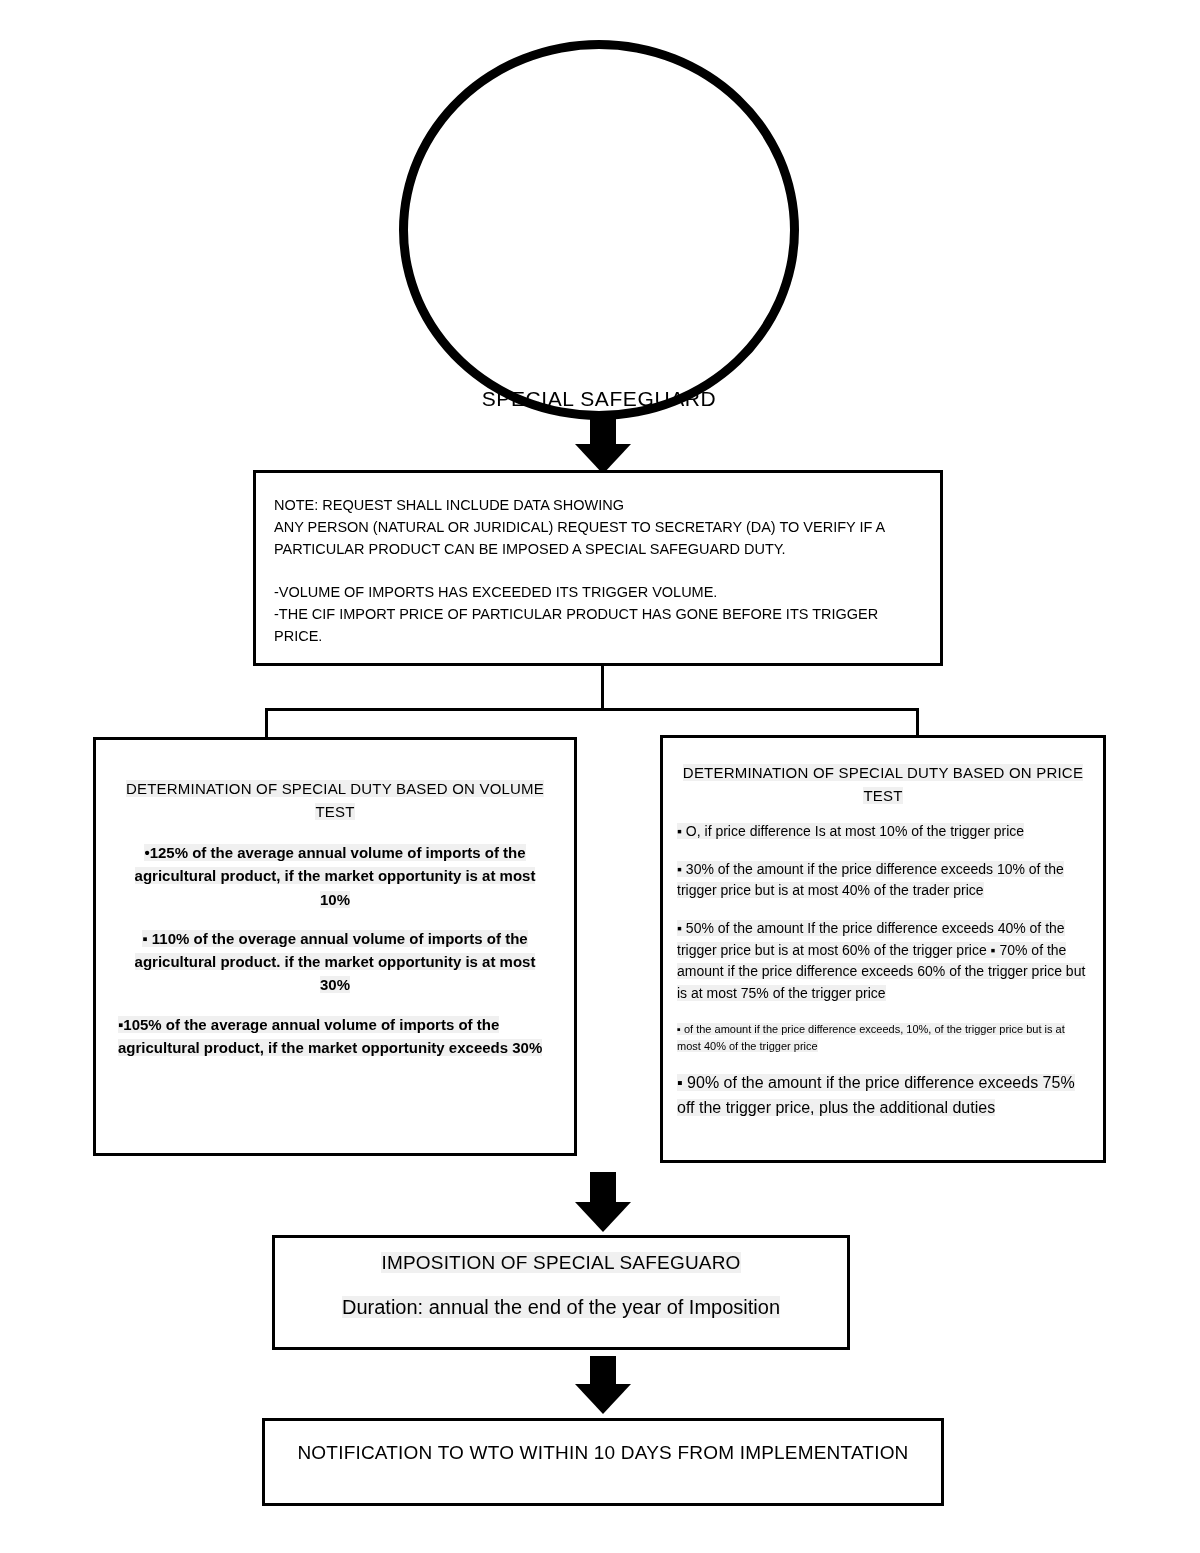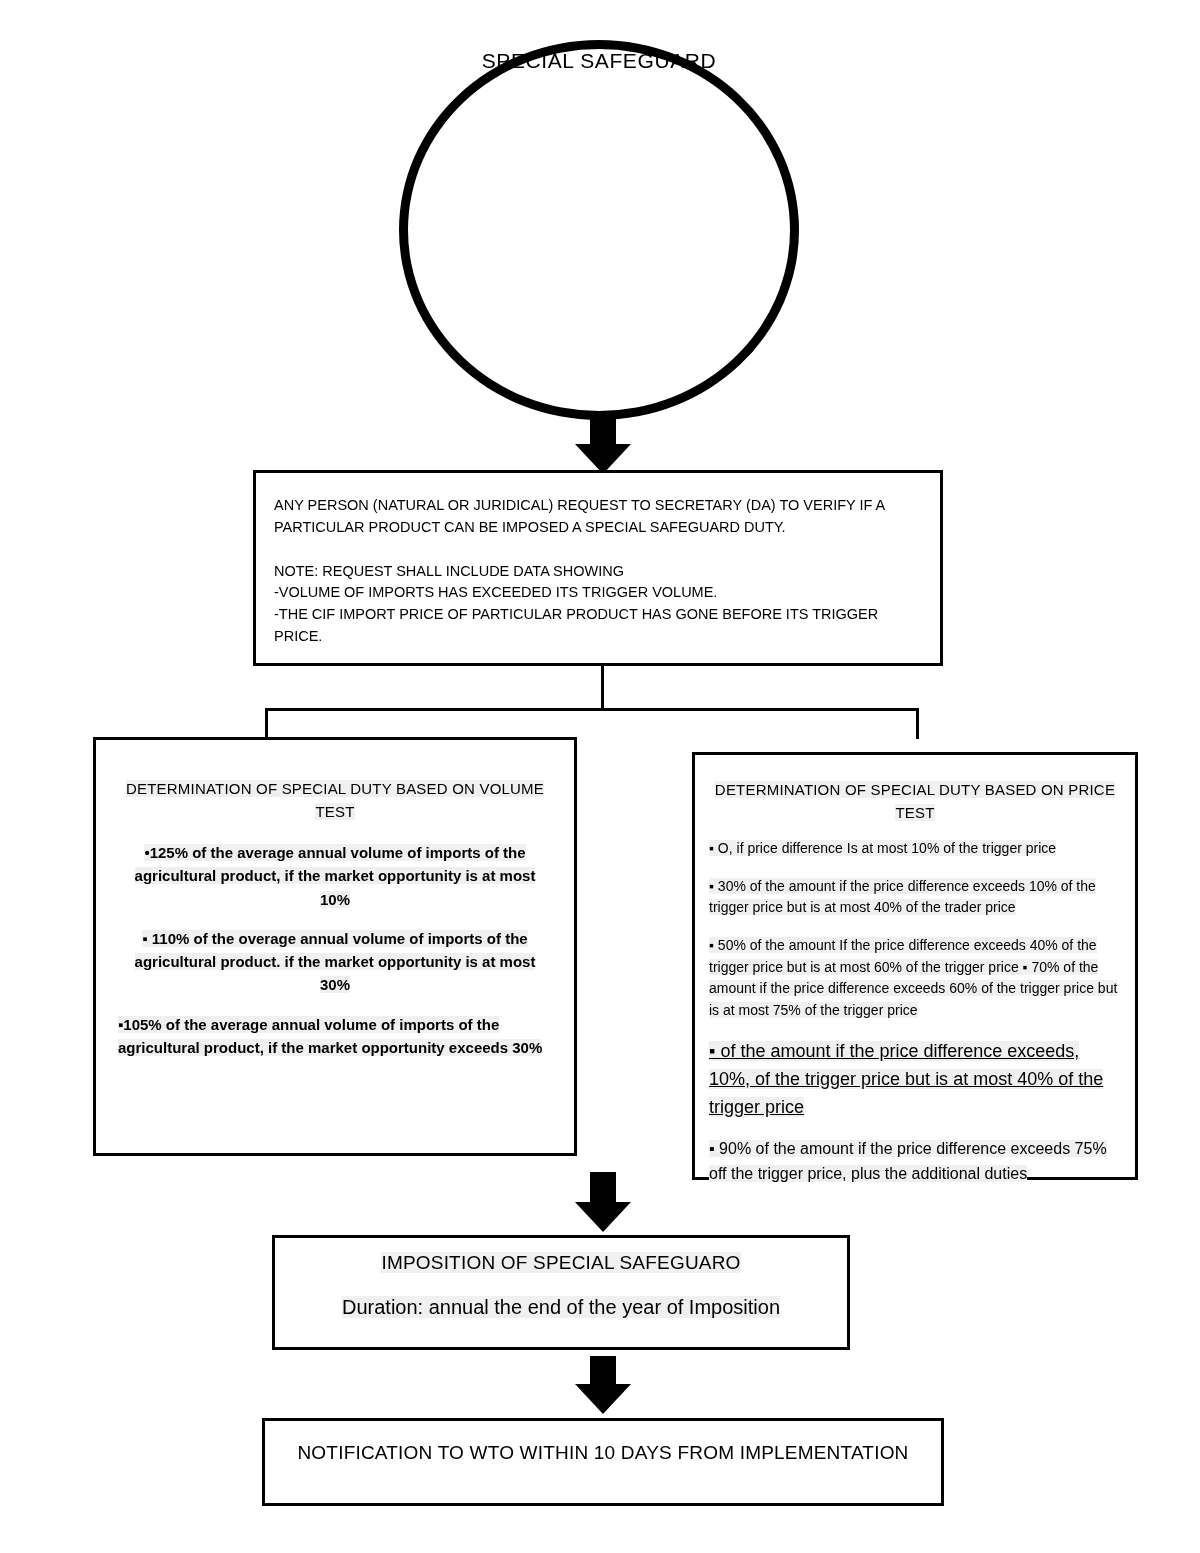--- a/index.html
+++ b/index.html
@@ -24,21 +24,21 @@
   .start-node {
     position: absolute;
     left: 399px;
     top: 40px;
     width: 400px;
     height: 380px;
     border: 9px solid #000;
     border-radius: 50%;
     box-sizing: border-box;
     display: flex;
-    align-items: flex-start;
+    align-items: flex-end;
     justify-content: center;
     background: #fff;
   }
   .start-node .label {
     font-size: 21px;
     letter-spacing: 0.6px;
     text-align: center;
     font-weight: 400;
   }
 
@@ -143,22 +143,22 @@
     <div class="label">SPECIAL SAFEGUARD</div>
   </div>
 
   <div class="block-arrow" style="left:568px; top:412px; width:70px; height:62px;">
     <div class="shaft" style="width:26px; height:36px;"></div>
     <div class="head"></div>
   </div>
 
   <div class="box" style="left:253px; top:470px; width:690px; height:196px;">
     <div class="box-body" style="padding:22px 18px 10px 18px; font-size:14.5px; line-height:1.5;">
+      <p class="para">NOTE: REQUEST SHALL INCLUDE DATA SHOWING</p>
       <p class="para spacer-below">ANY PERSON (NATURAL OR JURIDICAL) REQUEST TO SECRETARY (DA) TO VERIFY IF A PARTICULAR PRODUCT CAN BE IMPOSED A SPECIAL SAFEGUARD DUTY.</p>
-      <p class="para">NOTE: REQUEST SHALL INCLUDE DATA SHOWING</p>
       <p class="para">-VOLUME OF IMPORTS HAS EXCEEDED ITS TRIGGER VOLUME.</p>
       <p class="para">-THE CIF IMPORT PRICE OF PARTICULAR PRODUCT HAS GONE BEFORE ITS TRIGGER PRICE.</p>
     </div>
   </div>
 
   <div class="line" style="left:601px; top:666px; width:3px; height:44px;"></div>
 
   <div class="line" style="left:265px; top:708px; width:654px; height:3px;"></div>
 
   <div class="line" style="left:265px; top:708px; width:3px; height:31px;"></div>
@@ -177,36 +177,36 @@
         <li class="center-bullet">
           <span class="hl">▪ 110% of the overage annual volume of imports of the agricultural product. if the market opportunity is at most 30%</span>
         </li>
         <li class="left-bullet">
           <span class="hl">▪105% of the average annual volume of imports of the agricultural product, if the market opportunity exceeds 30%</span>
         </li>
       </ul>
     </div>
   </div>
 
-  <div class="box" style="left:660px; top:752px; width:446px; height:428px;margin-left:32px;">
+  <div class="box" style="left:660px; top:735px; width:446px; height:428px;">
     <div class="box-body" style="padding:24px 14px 10px 14px;">
       <p class="test-title" style="margin-bottom:14px;">
         <span class="hl">DETERMINATION OF SPECIAL DUTY BASED ON PRICE TEST</span>
       </p>
       <ul class="bullets">
         <li class="right-bullet" style="font-size:14px;">
           <span class="hl">▪ O, if price difference Is at most 10% of the trigger price</span>
         </li>
         <li class="right-bullet" style="font-size:14px;">
           <span class="hl">▪ 30% of the amount if the price difference exceeds 10% of the trigger price but is at most 40% of the trader price</span>
         </li>
         <li class="right-bullet" style="font-size:14px;">
           <span class="hl">▪ 50% of the amount If the price difference exceeds 40% of the trigger price but is at most 60% of the trigger price ▪ 70% of the amount if the price difference exceeds 60% of the trigger price but is at most 75% of the trigger price</span>
         </li>
-        <li class="right-bullet" style="font-size:18px;text-decoration:underline;">
+        <li class="right-bullet" style="font-size:11px;">
           <span class="hl">▪ of the amount if the price difference exceeds, 10%, of the trigger price but is at most 40% of the trigger price</span>
         </li>
         <li class="right-bullet" style="font-size:16px;">
           <span class="hl">▪ 90% of the amount if the price difference exceeds 75% off the trigger price, plus the additional duties</span>
         </li>
       </ul>
     </div>
   </div>
 
   <div class="block-arrow" style="left:568px; top:1172px; width:70px; height:60px;">

